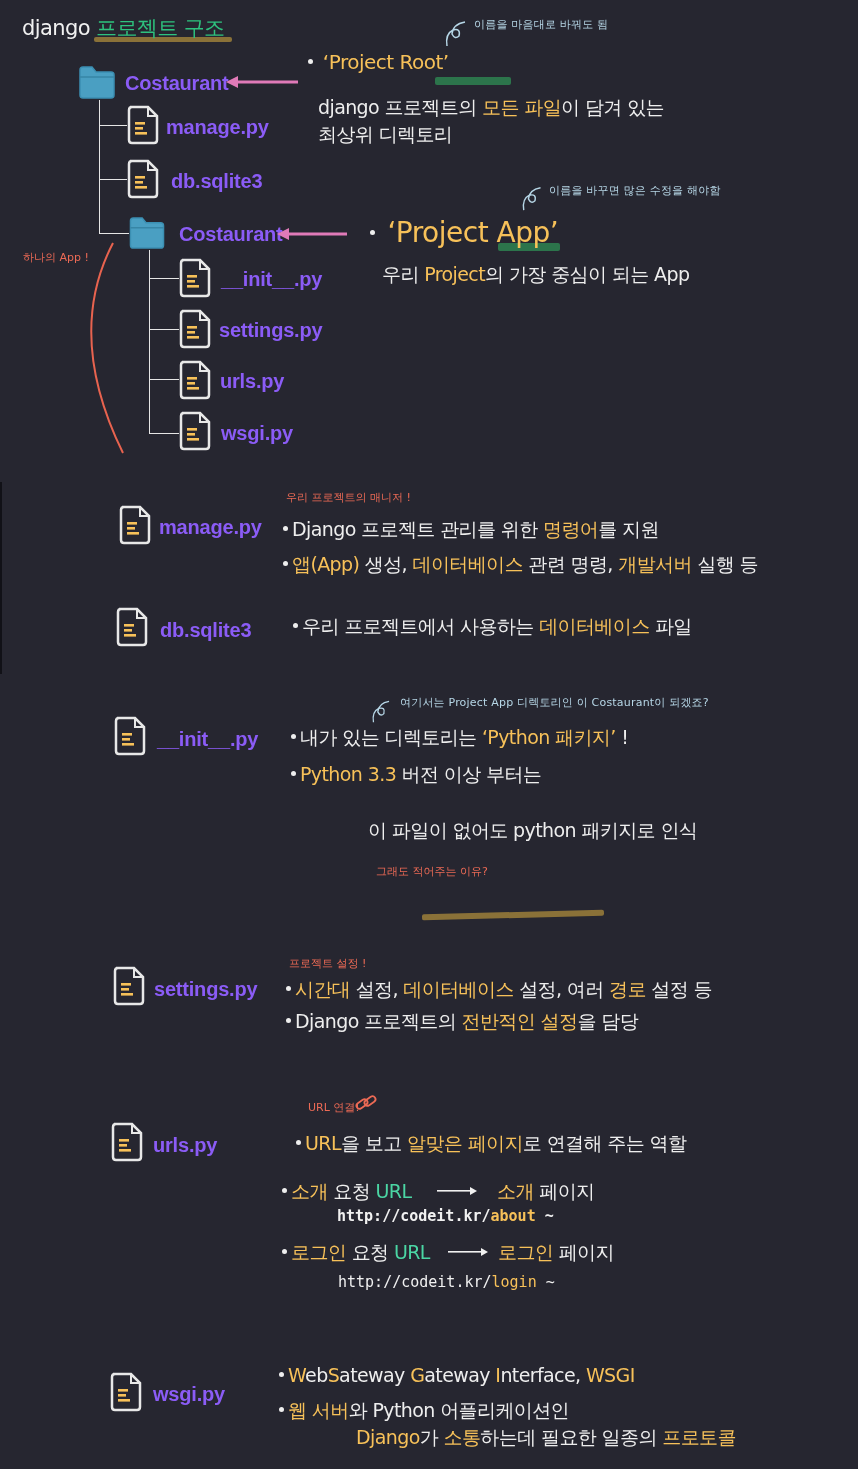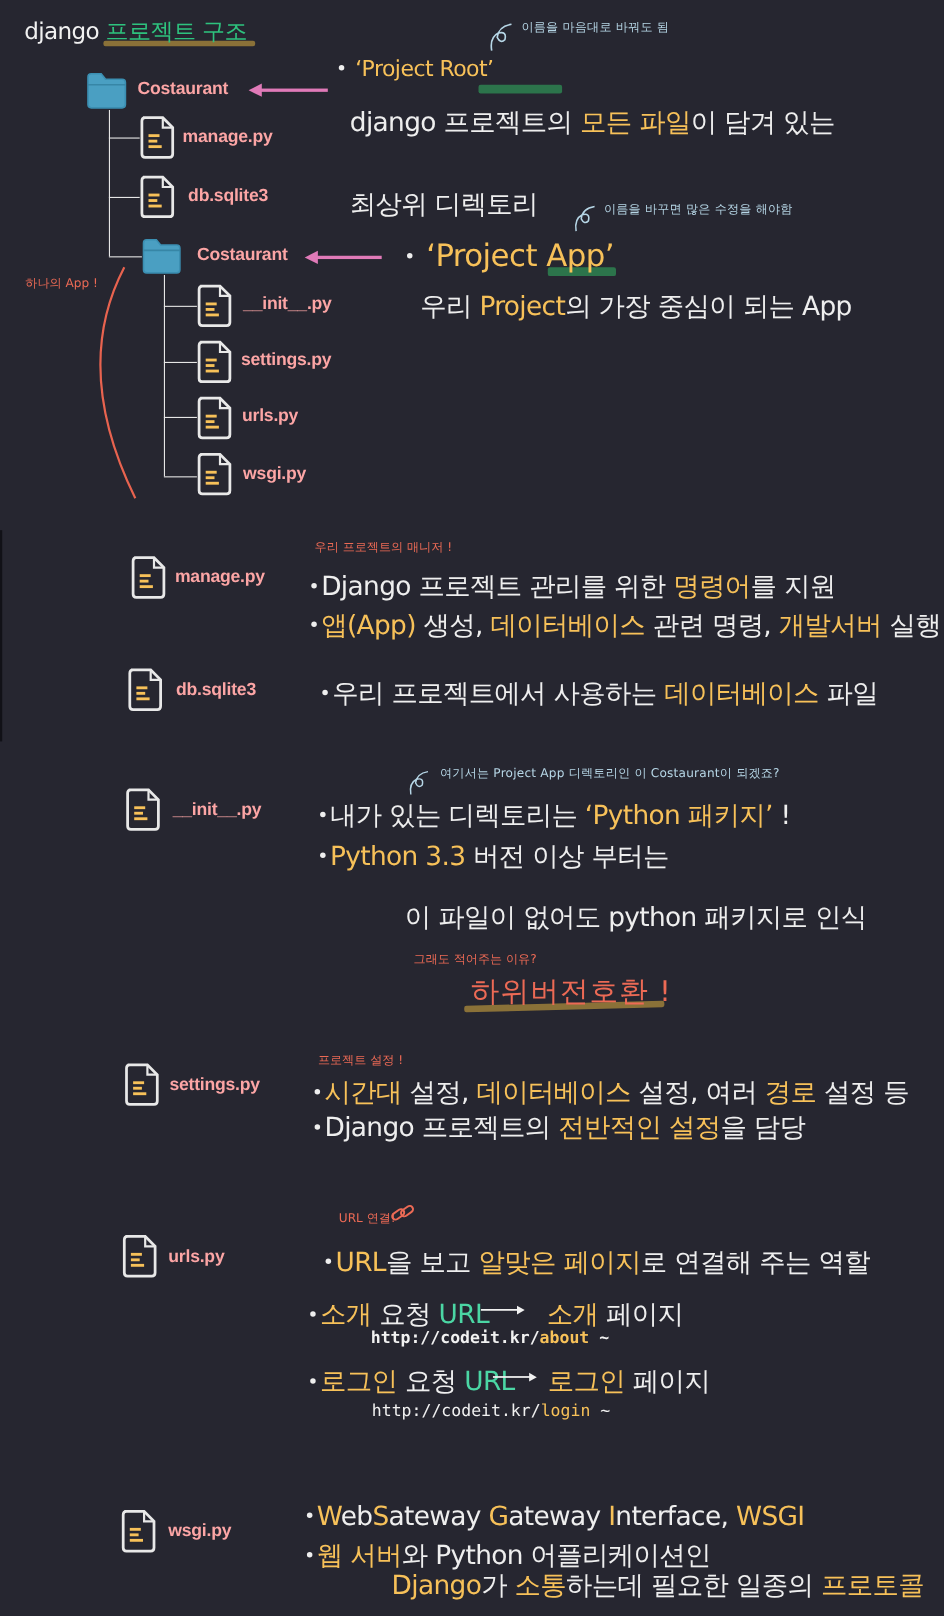--- a/index.html
+++ b/index.html
@@ -3,22 +3,22 @@
 <meta charset="utf-8">
 <style>
   * { box-sizing: border-box; margin: 0; padding: 0; }
   html, body { width: 858px; height: 1469px; background: #262630; overflow: hidden; }
   body { position: relative; font-family: "DejaVu Sans", "Liberation Sans", sans-serif; color: #f1f1f1; }
   .abs { position: absolute; }
   .y { color: #f7c159; }
   .g { color: #4bd6a4; }
   .note-blue { color: #b6d6e6; font-family: "DejaVu Sans", sans-serif; font-size: 11px; letter-spacing: 0.2px; }
   .note-red { color: #ec6a55; font-family: "DejaVu Sans", sans-serif; font-size: 11px; }
-  .label-file { font-family: "Liberation Sans", sans-serif; font-weight: bold; font-size: 16px; color: #fca5a5; letter-spacing: -0.2px; }
-  .body-txt { font-family: "DejaVu Sans", sans-serif; font-size: 24px; color: #eeeeee; letter-spacing: -0.6px; white-space: nowrap; }
+  .label-file { font-family: "Liberation Sans", sans-serif; font-weight: bold; font-size: 20px; color: #8b5cf6; letter-spacing: -0.2px; }
+  .body-txt { font-family: "DejaVu Sans", sans-serif; font-size: 19px; color: #eeeeee; letter-spacing: -0.6px; white-space: nowrap; }
   .bullet { display: inline-block; width: 5px; height: 5px; border-radius: 50%; background: #eeeeee; vertical-align: middle; margin-right: 4px; position: relative; top: -2px; }
   .tline { position: absolute; background: #e6e6e6; }
   .hl { position: absolute; background: #2e7d4f; opacity: 0.9; border-radius: 2px; }
   .hl-gold { position: absolute; background: #9c7f3a; opacity: 0.85; border-radius: 2px; }
   .mono-hand { font-family: "DejaVu Sans Mono", monospace; font-size: 15px; color: #f1f1f1; letter-spacing: 0px; }
   .left-bar { position: absolute; left: 0; top: 482px; width: 2px; height: 192px; background: #111117; }
 </style>
 </head>
 <body>
 
@@ -127,21 +127,21 @@
 <div class="abs note-blue" style="left:474px; top:17px;">이름을 마음대로 바꿔도 됨</div>
 
 <div class="abs" style="left:308px; top:50px; font-size:20px; letter-spacing:-0.5px; white-space:nowrap;">
   <span class="bullet"></span>
   <span class="hl" style="left:127px; top:27px; width:76px; height:8px;"></span>
   <span class="y" style="position:relative;">‘Project Root’</span>
 </div>
 <div class="abs body-txt" style="left:318px; top:95px;">
   <span>django 프로젝트의 </span><span class="y">모든 파일</span><span>이 담겨 있는</span>
 </div>
-<div class="abs body-txt" style="left:318px; top:122px;margin-top:48px;">최상위 디렉토리</div>
+<div class="abs body-txt" style="left:318px; top:122px;">최상위 디렉토리</div>
 
 <svg class="abs" style="left:520px; top:184px;" width="28" height="28" viewBox="0 0 30 30">
   <path d="M4 28 Q2 16 10 12 Q18 10 16 18 Q12 22 9 16 Q10 6 22 4" fill="none" stroke="#b6d6e6" stroke-width="1.5"></path>
 </svg>
 <div class="abs note-blue" style="left:549px; top:183px;">이름을 바꾸면 많은 수정을 해야함</div>
 
 <div class="abs" style="left:370px; top:216px; font-size:28px; letter-spacing:-0.5px; white-space:nowrap;">
   <span class="bullet"></span>
   <span class="hl" style="left:128px; top:27px; width:62px; height:8px;"></span>
   <span class="y" style="position:relative;">‘Project App’</span>
@@ -196,21 +196,20 @@
   <span class="bullet"></span><span>내가 있는 디렉토리는 </span><span class="y">‘Python 패키지’</span><span> !</span>
 </div>
 <div class="abs body-txt" style="left:291px; top:762px;">
   <span class="bullet"></span><span class="y">Python 3.3</span><span> 버전 이상 부터는</span>
 </div>
 <div class="abs body-txt" style="left:368px; top:818px;">이 파일이 없어도 python 패키지로 인식</div>
 
 <div class="abs note-red" style="left:376px; top:864px;">그래도 적어주는 이유?</div>
 <div class="abs" style="left:428px; top:884px; font-size:26px; color:#ec6a55; letter-spacing:1px; white-space:nowrap;">
   <span class="hl-gold" style="left:-6px; top:28px; width:182px; height:6px; transform:rotate(-1.5deg);"></span>
-  <span style="position:relative;">하위버전호환 !</span>
 </div>
 
 <svg class="abs" style="left:112px; top:966px;" width="34" height="40" viewBox="0 0 34 40">
   <path d="M4 2 H22 L31 11 V35 Q31 38 28 38 H6 Q3 38 3 35 V5 Q3 2 6 2 Z" fill="none" stroke="#e8e8e8" stroke-width="2.5"></path>
   <path d="M22 2 V11 H31" fill="none" stroke="#e8e8e8" stroke-width="2"></path>
   <rect x="9" y="17" width="10" height="2.6" fill="#f7c159"></rect>
     <rect x="9" y="22" width="8" height="2.6" fill="#f7c159"></rect>
     <rect x="9" y="27" width="12" height="2.6" fill="#f7c159"></rect>
 </svg>
 <div class="abs label-file" style="left:154px; top:978px;">settings.py</div>

